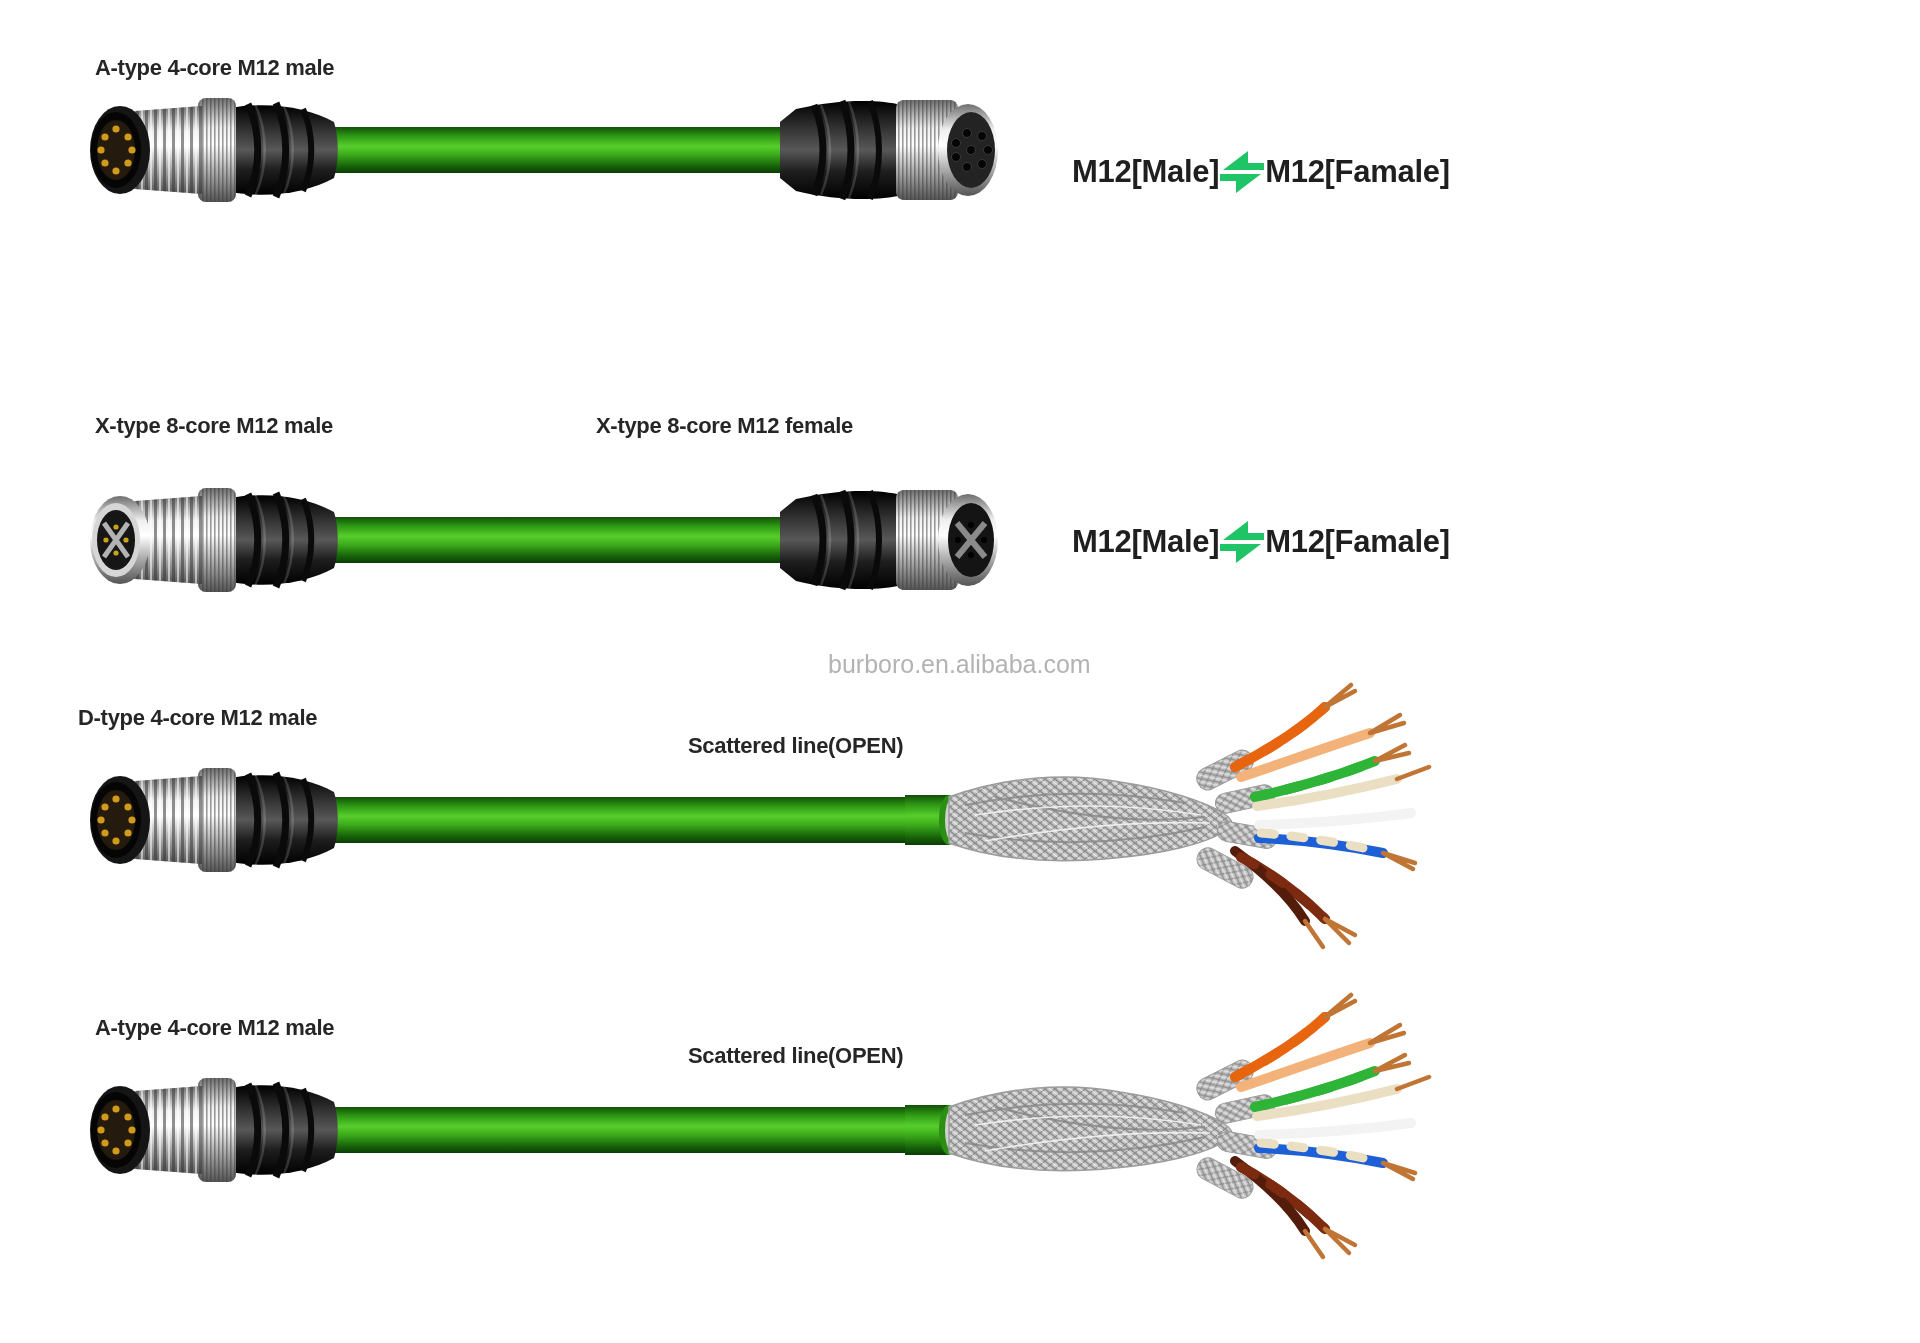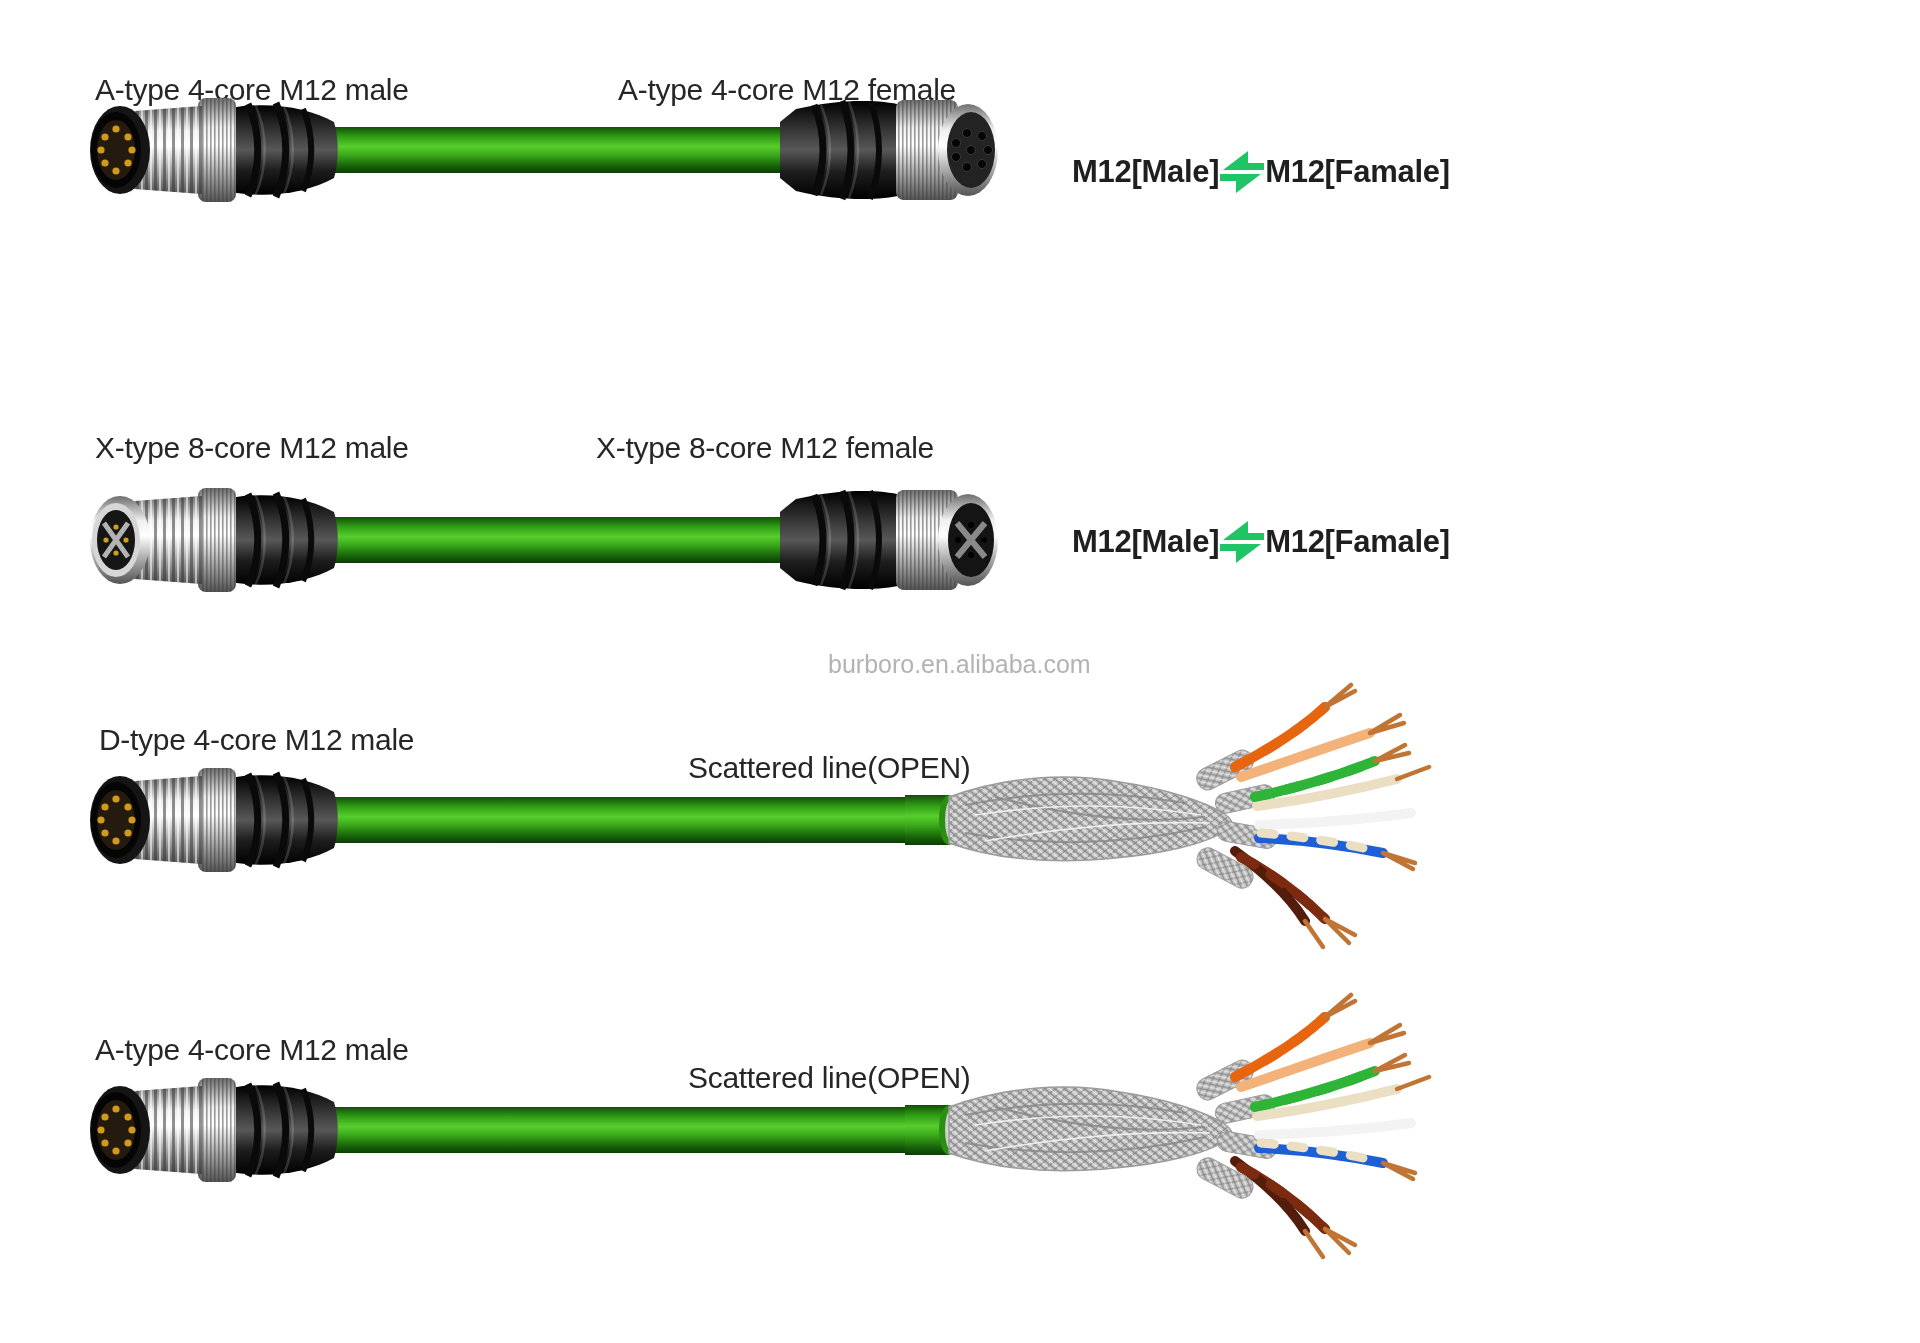--- a/index.html
+++ b/index.html
@@ -1,19 +1,19 @@
 <!DOCTYPE html>
 <html><head>
 <meta charset="utf-8">
 <style>
   html,body{margin:0;padding:0;background:#ffffff;}
   .canvas{position:relative;width:1920px;height:1343px;background:#ffffff;overflow:hidden;
           font-family:"Liberation Sans",sans-serif;}
-  .lbl{position:absolute;font-weight:400;font-size:30px;color:#262626;letter-spacing:-0.3px;
-       white-space:nowrap;margin-top:18px;}
+  .lbl{position:absolute;font-weight:700;font-size:22px;color:#262626;letter-spacing:-0.3px;
+       white-space:nowrap;}
   .watermark{position:absolute;font-weight:400;font-size:25px;color:#b3b3b3;white-space:nowrap;}
   .cable{position:absolute;height:46px;border-radius:9px;
          background:linear-gradient(to bottom,#124f08 0%,#2e9a15 20%,#57ce2c 42%,#3cab1b 60%,#176309 85%,#0b3d05 100%);}
   .part{position:absolute;overflow:visible;}
   .badge{position:absolute;display:flex;align-items:center;
          font-weight:700;font-size:31px;color:#1f1f1f;letter-spacing:-0.3px;white-space:nowrap;}
   .badge svg{width:46px;height:44px;flex:0 0 auto;}
   .defs{position:absolute;width:0;height:0;}
 </style>
 </head>
@@ -183,21 +183,20 @@
       </g>
 
       <g id="g-swap" fill="#1ec466">
         <path d="M4 20 L29 1 L29 13 L45 13 L45 20 Z"></path>
         <path d="M42 24 L17 43 L17 31 L1 31 L1 24 Z"></path>
       </g>
     </defs>
   </svg>
 
   <div class="lbl" style="left:95px;top:55px">A-type 4-core M12 male</div>
-  <div class="lbl" style="left:618px;top:55px">A-type 4-core M12 female</div>
   <div class="cable" style="left:300px;top:127px;width:520px"></div>
   <svg class="part" style="left:82px;top:92px;width:260px;height:116px" viewBox="0 0 260 116">
       <use href="#g-male"></use>
     </svg>
   <svg class="part" style="left:778px;top:92px;width:230px;height:116px" viewBox="0 0 230 116">
       <use href="#g-female-a"></use>
     </svg>
   <div class="badge" style="left:1072px;top:150px">
     <span>M12[Male]</span>
     <svg viewBox="0 0 46 44">
@@ -218,21 +217,21 @@
   <div class="badge" style="left:1072px;top:520px">
     <span>M12[Male]</span>
     <svg viewBox="0 0 46 44">
         <use href="#g-swap"></use>
       </svg>
     <span>M12[Famale]</span>
   </div>
 
   <div class="watermark" style="left:828px;top:650px">burboro.en.alibaba.com</div>
 
-  <div class="lbl" style="left:99px;top:705px">D-type 4-core M12 male</div>
+  <div class="lbl" style="left:78px;top:705px">D-type 4-core M12 male</div>
   <div class="lbl" style="left:688px;top:733px">Scattered line(OPEN)</div>
   <div class="cable" style="left:300px;top:797px;width:620px"></div>
   <svg class="part" style="left:82px;top:762px;width:260px;height:116px" viewBox="0 0 260 116">
       <use href="#g-male"></use>
     </svg>
   <svg class="part" style="left:905px;top:675px;width:550px;height:290px" viewBox="0 0 550 290">
       <use href="#g-scatter"></use>
     </svg>
 
   <div class="lbl" style="left:95px;top:1015px">A-type 4-core M12 male</div>

